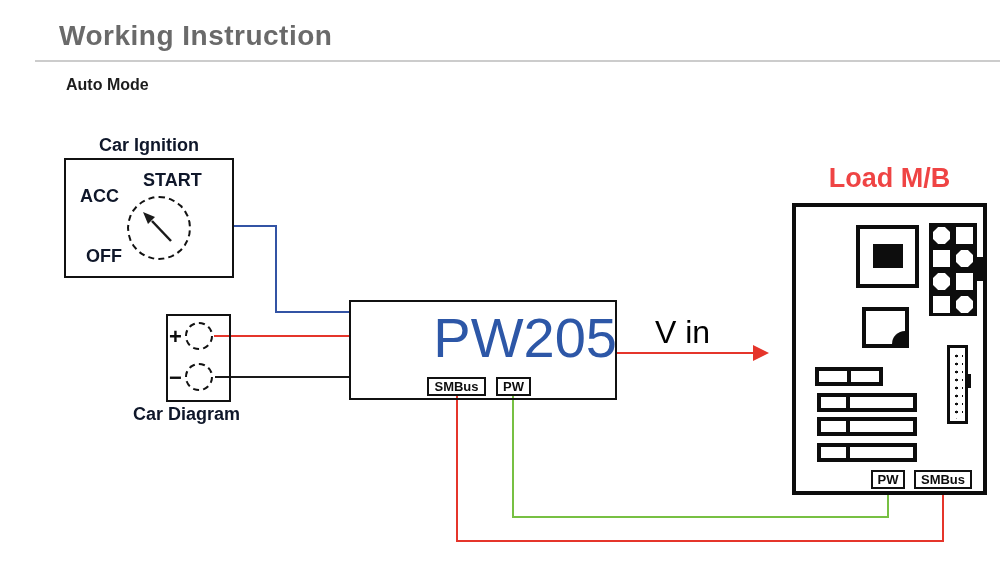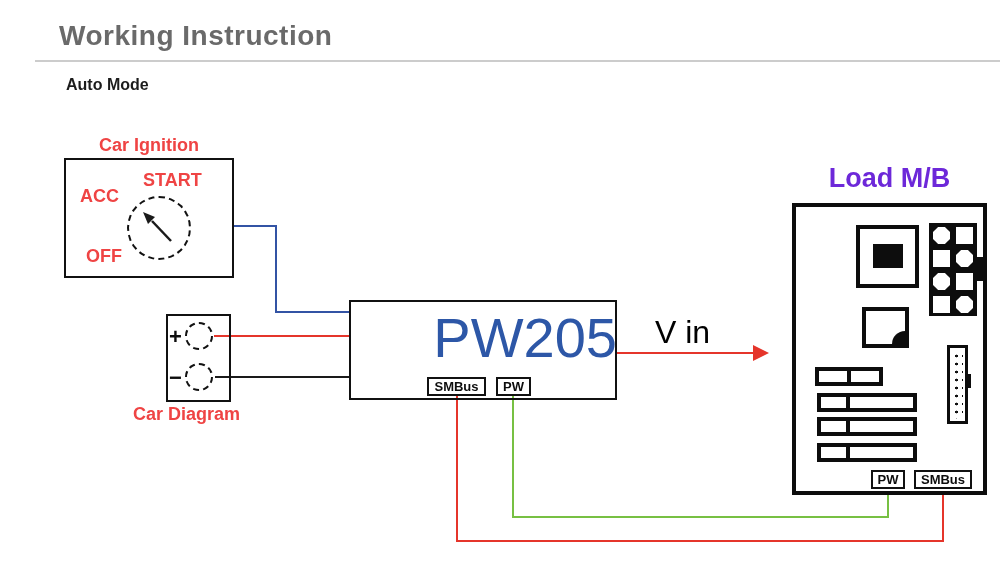--- a/index.html
+++ b/index.html
@@ -3,22 +3,22 @@
 <meta charset="utf-8">
 <style>
   html,body{margin:0;padding:0;background:#ffffff;}
   body{font-family:"Liberation Sans", sans-serif;}
   .canvas{position:relative;width:1000px;height:572px;background:#ffffff;overflow:hidden;margin-left:19px;}
   .abs{position:absolute;}
   .title{font-size:28px;font-weight:bold;color:#6a6a6a;letter-spacing:0.5px;}
   .separator{background:#cccccc;height:2px;}
   .section-title{font-size:16px;font-weight:bold;color:#1c1c1c;}
   .desc{font-size:13px;color:#3c3c3c;}
-  .dlabel{font-size:18px;font-weight:bold;color:#ef4444;white-space:nowrap;}
-  .biglabel{font-size:27px;font-weight:bold;color:#6d28d9;white-space:nowrap;}
+  .dlabel{font-size:18px;font-weight:bold;color:#0f172a;white-space:nowrap;}
+  .biglabel{font-size:27px;font-weight:bold;color:#ef4444;white-space:nowrap;}
   .box{border:2px solid #111111;background:transparent;box-sizing:border-box;}
   .thickbox{border:4px solid #0d0d0d;background:transparent;box-sizing:border-box;}
   .dashcircle{border:2px dashed #111111;border-radius:50%;background:transparent;box-sizing:border-box;}
   .termsign{font-size:22px;font-weight:bold;color:#0d0d0d;line-height:1;}
   .pw205-text{font-size:56px;color:#2d57a7;text-align:right;line-height:1;font-weight:normal;}
   .portbox{border:2px solid #111111;background:#ffffff;box-sizing:border-box;display:flex;align-items:center;justify-content:center;font-size:13px;font-weight:bold;color:#0d0d0d;}
   .vin{font-size:32px;color:#000000;white-space:nowrap;}
   .blackfill{background:#0d0d0d;}
   .cell{position:absolute;width:17px;height:17px;background:#ffffff;}
   .oct{clip-path:polygon(30% 0,70% 0,100% 30%,100% 70%,70% 100%,30% 100%,0 70%,0 30%);}

